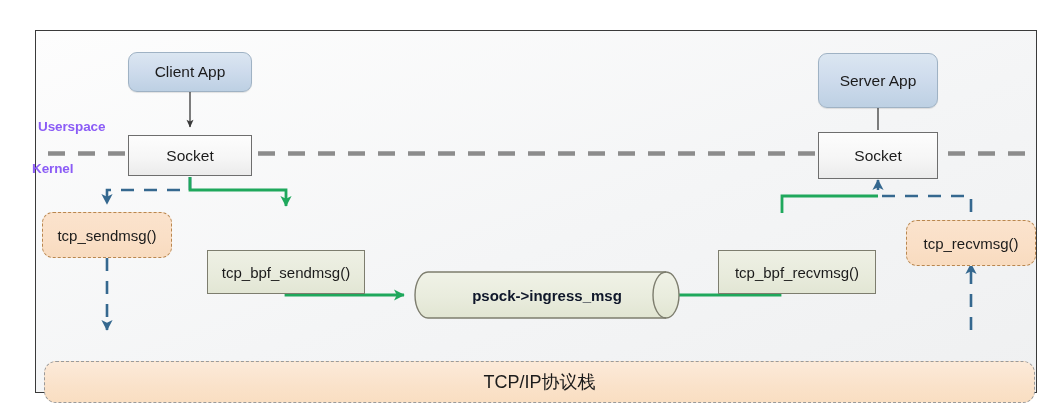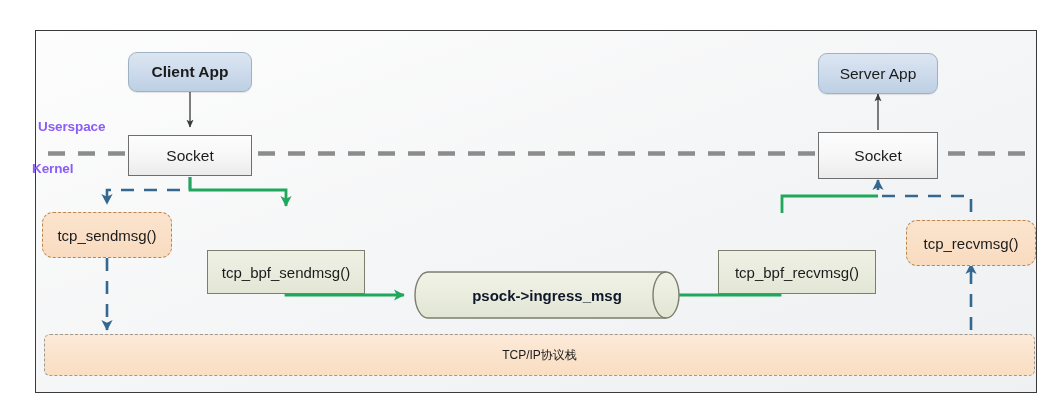--- a/index.html
+++ b/index.html
@@ -66,22 +66,23 @@
   }
   .tcp-node {
     border: 1.4px dashed #b9874f;
     background: linear-gradient(180deg, #fbe3cd 0%, #fadfc6 60%, #f8dbbf 100%);
     font-size: 15px;
     border-radius: 11px;
   }
   .stack-node {
     border: 1.4px dashed #9a9a9a;
     background: linear-gradient(180deg, #fcead9 0%, #fae2ca 60%, #f9dec2 100%);
-    font-size: 12px;
-    border-radius: 6px;
+    font-size: 18px;
+    border-radius: 12px;
+    margin-top: 27px;
   }
   .cyl-node {
     font-size: 15px;
     background: transparent;
     border: none;
   }
   .cyl-label {
     position: relative;
     z-index: 2;
     color: #0f172a;
@@ -148,23 +149,23 @@
     <path d="M971,330 L971,264" fill="none" stroke="#35688f" stroke-width="2.6" stroke-dasharray="13 10" marker-end="url(#arr-blue)"></path>
 
     <path d="M971,212 L971,196 L878,196 L878,180" fill="none" stroke="#35688f" stroke-width="2.6" stroke-dasharray="13 10" marker-end="url(#arr-blue)"></path>
 
     <path d="M878,130 L878,94" fill="none" stroke="#3a3a3a" stroke-width="1.3" marker-end="url(#arr-black)"></path>
   </svg>
 
   <div class="boundary-label" style="left:38px; top:119px;">Userspace</div>
   <div class="boundary-label" style="left:32px; top:161px;">Kernel</div>
 
-  <div class="node app-node" style="left:128px; top:52px; width:124px; height:40px;font-weight:bold;">Client App</div>
+  <div class="node app-node" style="left:128px; top:52px; width:124px; height:40px;">Client App</div>
 
-  <div class="node app-node" style="left:818px; top:53px; width:120px; height:41px;">Server App</div>
+  <div class="node app-node" style="left:818px; top:53px; width:120px; height:55px;">Server App</div>
 
   <div class="node socket-node" style="left:128px; top:135px; width:124px; height:41px;">Socket</div>
 
   <div class="node socket-node" style="left:818px; top:132px; width:120px; height:47px;">Socket</div>
 
   <div class="node tcp-node" style="left:42px; top:212px; width:130px; height:46px;">tcp_sendmsg()</div>
 
   <div class="node bpf-node" style="left:207px; top:213px; width:158px; height:44px;">tcp_bpf_sendmsg()</div>
 
   <div class="node bpf-node" style="left:718px; top:213px; width:158px; height:44px;">tcp_bpf_recvmsg()</div>

